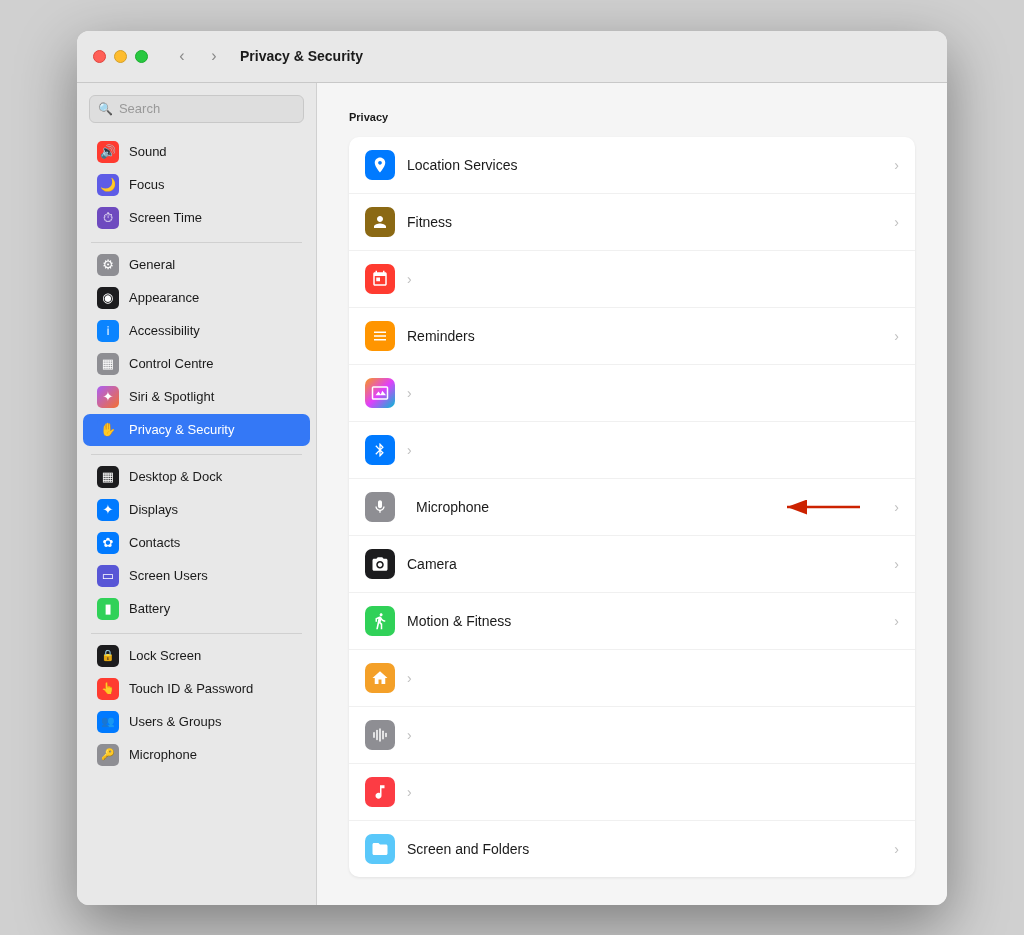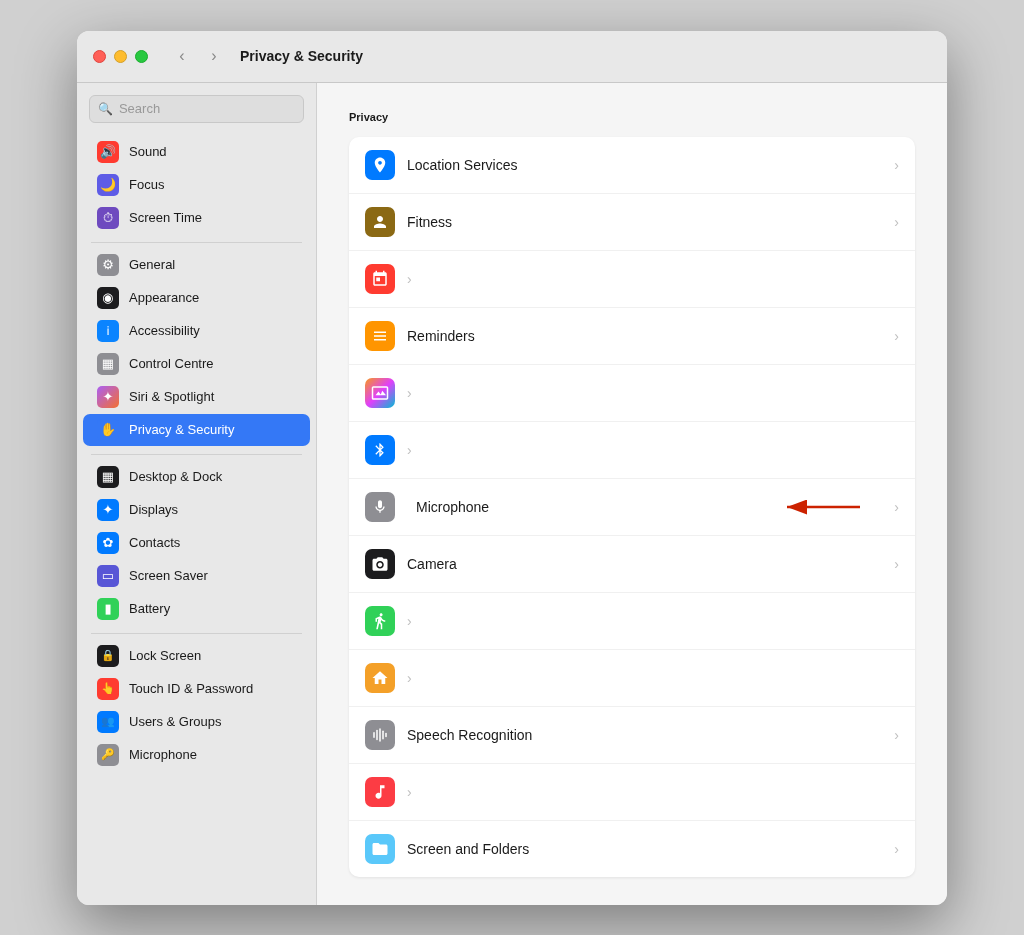--- a/index.html
+++ b/index.html
@@ -294,21 +294,21 @@
         <div class="sidebar-item">
           <div class="item-icon ic-displays">✦</div>
           <span class="item-label">Displays</span>
         </div>
         <div class="sidebar-item">
           <div class="item-icon ic-wallpaper">✿</div>
           <span class="item-label">Contacts</span>
         </div>
         <div class="sidebar-item">
           <div class="item-icon ic-screensaver">▭</div>
-          <span class="item-label">Screen Saver</span>
+          <span class="item-label">Screen Users</span>
         </div>
         <div class="sidebar-item">
           <div class="item-icon ic-battery">▮</div>
           <span class="item-label">Battery</span>
         </div>
       </div>
 
       <div class="sidebar-divider"></div>
 
       <div class="sidebar-group">
@@ -421,20 +421,21 @@
           <span class="row-label">Camera</span>
           <span class="row-chevron">›</span>
         </div>
 
         <div class="settings-row">
           <div class="row-icon ri-motion">
             <svg width="18" height="18" viewBox="0 0 24 24" fill="white">
                 <path d="M13.5 5.5c1.1 0 2-.9 2-2s-.9-2-2-2-2 .9-2 2 .9 2 2 2zM9.8 8.9L7 23h2.1l1.8-8 2.1 2v6h2v-7.5l-2.1-2 .6-3C14.8 12 16.8 13 19 13v-2c-1.9 0-3.5-1-4.3-2.4l-1-1.6c-.4-.6-1-1-1.7-1-.3 0-.5.1-.8.1L6 8.3V13h2V9.6l1.8-.7z"></path>
               </svg>
           </div>
+          <span class="row-label">Motion &amp; Fitness</span>
           <span class="row-chevron">›</span>
         </div>
 
         <div class="settings-row">
           <div class="row-icon ri-homekit">
             <svg width="18" height="18" viewBox="0 0 24 24" fill="white">
                 <path d="M10 20v-6h4v6h5v-8h3L12 3 2 12h3v8z"></path>
               </svg>
           </div>
           <span class="row-chevron">›</span>
@@ -443,21 +444,20 @@
         <div class="settings-row">
           <div class="row-icon ri-speech">
             <svg width="18" height="18" viewBox="0 0 24 24" fill="white">
                 <rect x="3" y="8" width="2" height="8" rx="1"></rect>
                 <rect x="7" y="5" width="2" height="14" rx="1"></rect>
                 <rect x="11" y="3" width="2" height="18" rx="1"></rect>
                 <rect x="15" y="6" width="2" height="12" rx="1"></rect>
                 <rect x="19" y="9" width="2" height="6" rx="1"></rect>
               </svg>
           </div>
-          <span class="row-label">Speech Recognition</span>
           <span class="row-chevron">›</span>
         </div>
 
         <div class="settings-row">
           <div class="row-icon ri-media">
             <svg width="18" height="18" viewBox="0 0 24 24" fill="white">
                 <path d="M12 3v10.55c-.59-.34-1.27-.55-2-.55-2.21 0-4 1.79-4 4s1.79 4 4 4 4-1.79 4-4V7h4V3h-6z"></path>
               </svg>
           </div>
           <span class="row-chevron">›</span>

